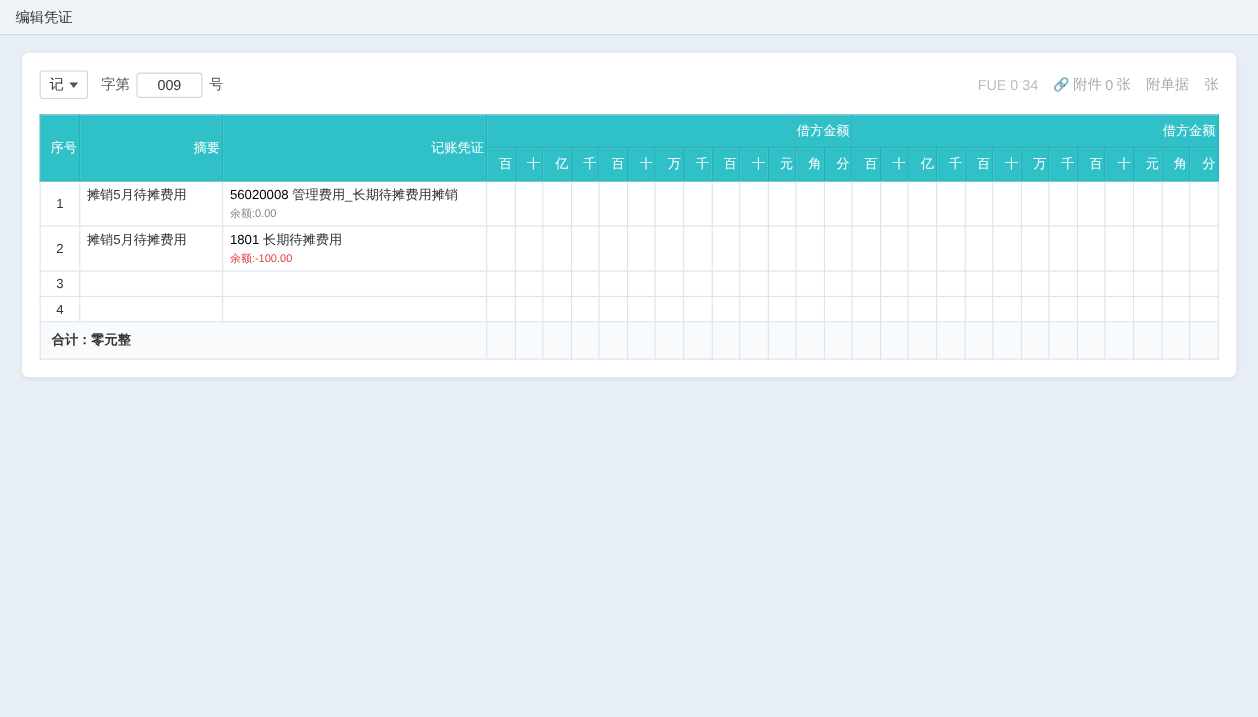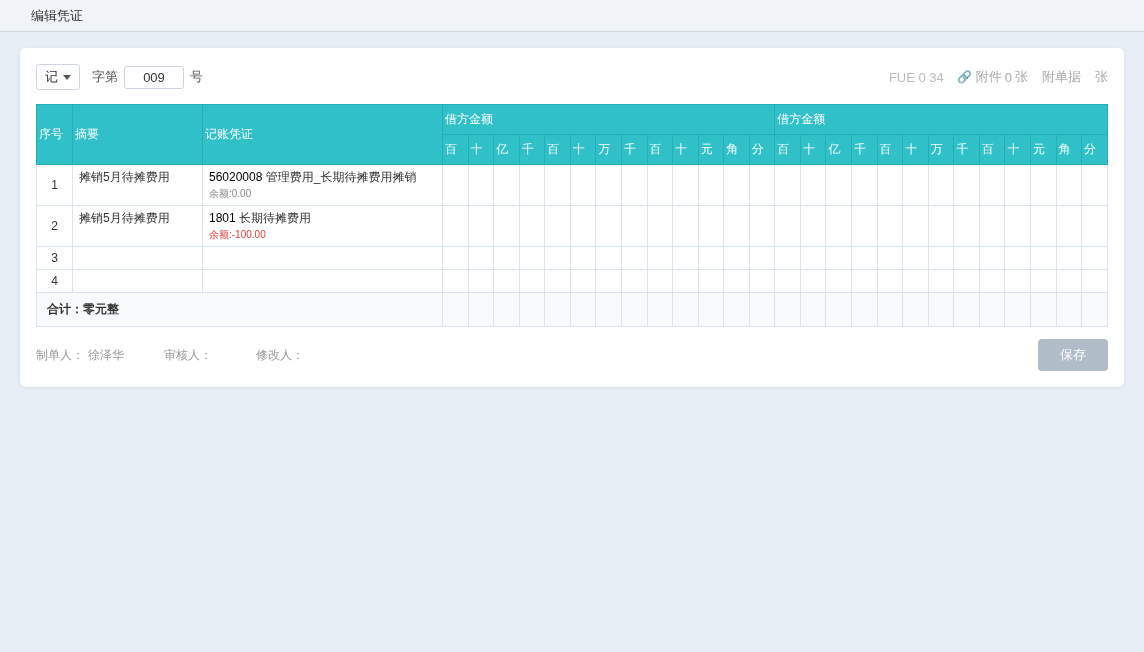--- a/index.html
+++ b/index.html
@@ -7,21 +7,21 @@
       font-family: "Microsoft YaHei", "SimHei", Arial, sans-serif;
       font-size: 13px;
       background: #e8eef5;
       width: 1144px;
       height: 652px;
       overflow: hidden;
     }
     .title-bar {
       background: #f0f4f8;
       border-bottom: 1px solid #d0d8e4;
-      padding: 6px 31px;
+      padding: 6px 14px;
       font-size: 13px;
       color: #333;
       height: 32px;
       display: flex;
       align-items: center;
     }
     .main-area {
       padding: 16px 20px;
       height: 620px;
       overflow-y: auto;
@@ -121,21 +121,21 @@
     .voucher-table {
       width: 100%;
       border-collapse: collapse;
       table-layout: fixed;
     }
     .voucher-table th {
       background: #30c0c8;
       color: #fff;
       font-size: 12px;
       font-weight: normal;
-      text-align: left;
+      text-align: right;
       border: 1px solid #26adb5;
       padding: 6px 2px;
     }
     .voucher-table td {
       border: 1px solid #d8e4f0;
       padding: 4px 6px;
       font-size: 12px;
       color: #333;
       vertical-align: top;
       background: #fff;
@@ -437,30 +437,15 @@
           <td class="amount-td"></td>
           <td class="amount-td"></td>
           <td class="amount-td"></td>
           <td class="amount-td"></td>
           <td class="amount-td"></td>
           <td class="amount-td"></td>
         </tr>
       </tfoot>
     </table>
 
-    <div class="footer-row">
-      <div class="footer-item">
-        <span>制单人：</span>
-        <span>徐泽华</span>
-      </div>
-      <div class="footer-item">
-        <span>审核人：</span>
-        <span></span>
-      </div>
-      <div class="footer-item">
-        <span>修改人：</span>
-        <span></span>
-      </div>
-      <button class="save-btn">保存</button>
-    </div>
 
   </div>
 </div>
 
 </body></html>

